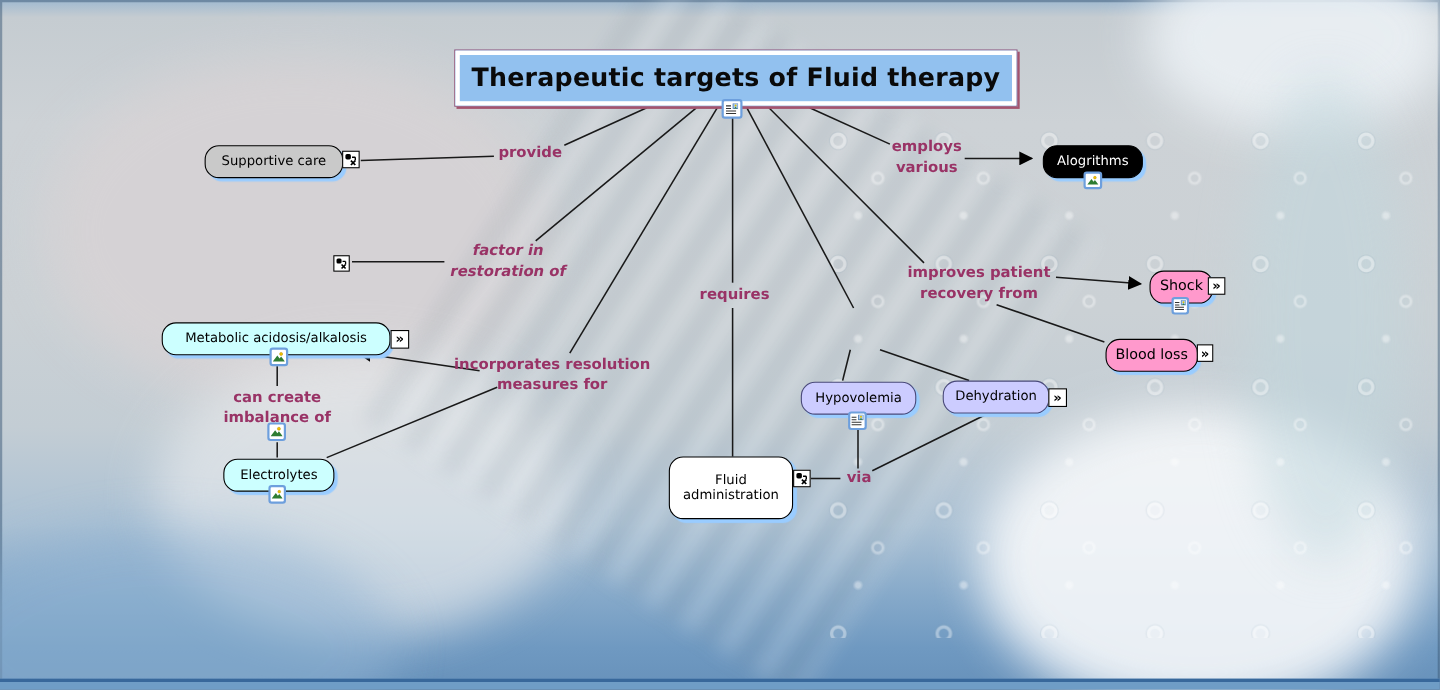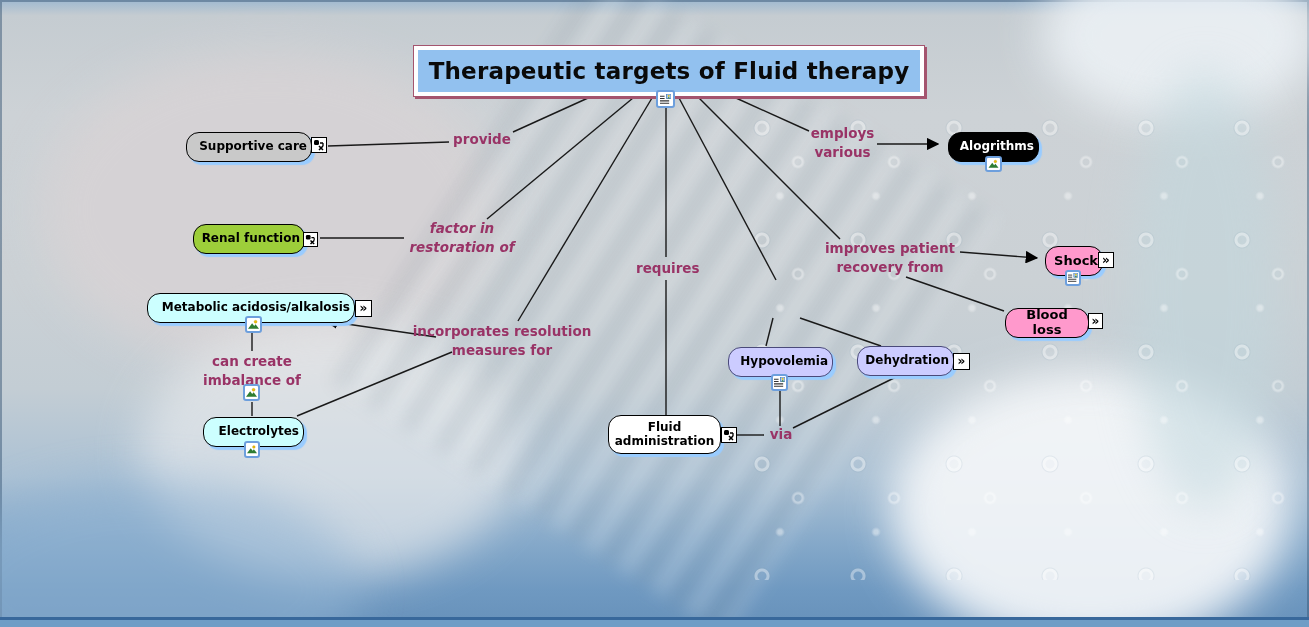--- a/index.html
+++ b/index.html
@@ -29,40 +29,40 @@
     background-size:96px 112px;}
   .bottom-strip{position:absolute;left:0;bottom:0;width:100%;height:7px;background:#6f9dc6;border-top:3px solid #38689b;}
 
   
   svg.wires{position:absolute;inset:0;z-index:2;}
   svg.wires line{stroke:#191919;stroke-width:1.4;}
 
   
   .node{
     position:absolute;z-index:3;box-sizing:border-box;
-    display:flex;align-items:center;justify-content:flex-end;text-align:center;
+    display:flex;align-items:center;justify-content:center;text-align:center;
     border:1px solid #000;border-radius:13px;
-    font-size:12px;font-weight:bold;color:#000;line-height:1.15;
+    font-size:12px;font-weight:normal;color:#000;line-height:1.15;
     box-shadow:3px 3px 1px #99ccff;padding:14px 4px;
   }
   .title-box{
     position:absolute;left:413px;top:45px;width:512px;height:52px;z-index:3;box-sizing:border-box;
     background:#92c1ef;border:1px solid #a4546e;box-shadow:2px 2px 0 #a4546e;
     display:flex;align-items:flex-start;justify-content:center;
   }
   .title-inner{
     width:100%;height:100%;box-sizing:border-box;border:4px solid #fff;background:#92c1ef;
     display:flex;align-items:center;justify-content:center;
     font-size:23px;font-weight:bold;color:#0a0a0a;letter-spacing:.2px;
   }
   .n-supportive{left:186px;top:132px;width:126px;height:28px;background:#c9c9c9;}
   .n-renal{left:193px;top:224px;width:112px;height:30px;background:#9dce3a;}
   .n-metabolic{left:147px;top:293px;width:208px;height:30px;background:#ccffff;}
   .n-electrolytes{left:203px;top:417px;width:101px;height:27px;background:#ccffff;}
-  .n-fluid{left:608px;top:415px;width:113px;height:39px;background:#ffffff;}
+  .n-fluid{left:608px;top:415px;width:113px;height:57px;background:#ffffff;}
   .n-hypovolemia{left:728px;top:347px;width:105px;height:29px;background:#ccccff;border-color:#4a4a7a;}
   .n-dehydration{left:857px;top:346px;width:97px;height:28px;background:#ccccff;border-color:#4a4a7a;}
   .n-alogrithms{left:948px;top:132px;width:91px;height:27px;background:#000;color:#fff;}
   .n-shock{left:1045px;top:246px;width:58px;height:27px;background:#ff99cc;font-size:13px;}
   .n-bloodloss{left:1005px;top:308px;width:84px;height:26px;background:#ff99cc;font-size:13px;}
 
   
   .phrase{
     position:absolute;z-index:3;text-align:center;
     color:#993366;font-size:13.5px;font-weight:bold;line-height:19px;
@@ -156,23 +156,20 @@
       <span>Supportive care</span>
     </div>
   <div class="ric ric-black" style="left:311px;top:137px;width:16px;height:16px;">
     <svg width="12" height="12" viewBox="0 0 12 12">
         <rect x="1" y="1" width="5" height="5" rx="1.5" fill="#000"></rect>
         <path d="M6 11 L10 7 M6 7 L10 11" stroke="#000" stroke-width="1.6"></path>
         <path d="M10 4 L7 4 M10 4 L10 7" stroke="#000" stroke-width="1.3"></path>
       </svg>
   </div>
 
-  <div class="node n-renal">
-      <span>Renal function</span>
-    </div>
   <div class="ric ric-black" style="left:303px;top:232px;width:15px;height:15px;">
     <svg width="11" height="11" viewBox="0 0 12 12">
         <rect x="1" y="1" width="5" height="5" rx="1.5" fill="#000"></rect>
         <path d="M6 11 L10 7 M6 7 L10 11" stroke="#000" stroke-width="1.6"></path>
         <path d="M10 4 L7 4 M10 4 L10 7" stroke="#000" stroke-width="1.3"></path>
       </svg>
   </div>
 
   <div class="node n-metabolic">
       <span>Metabolic acidosis/alkalosis</span>

